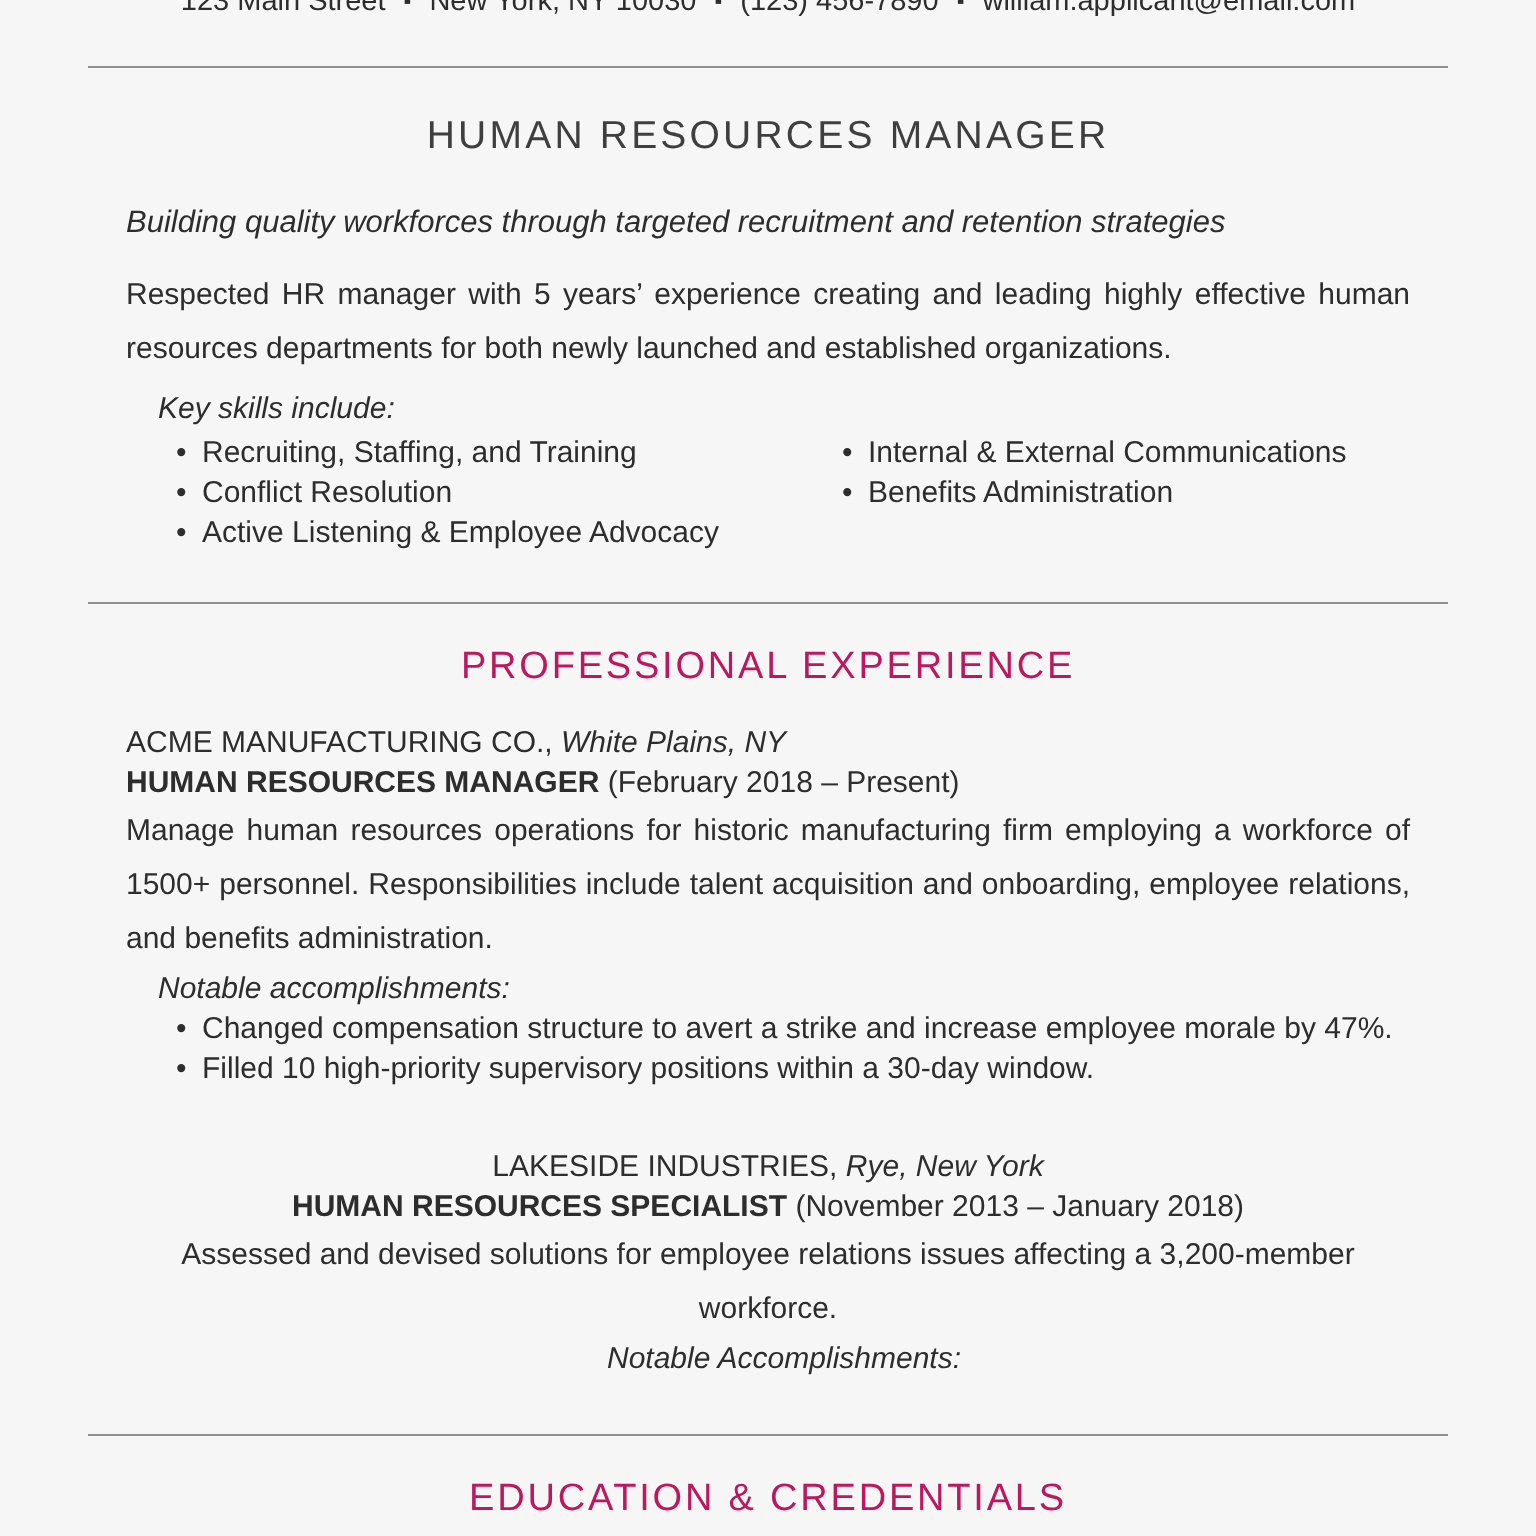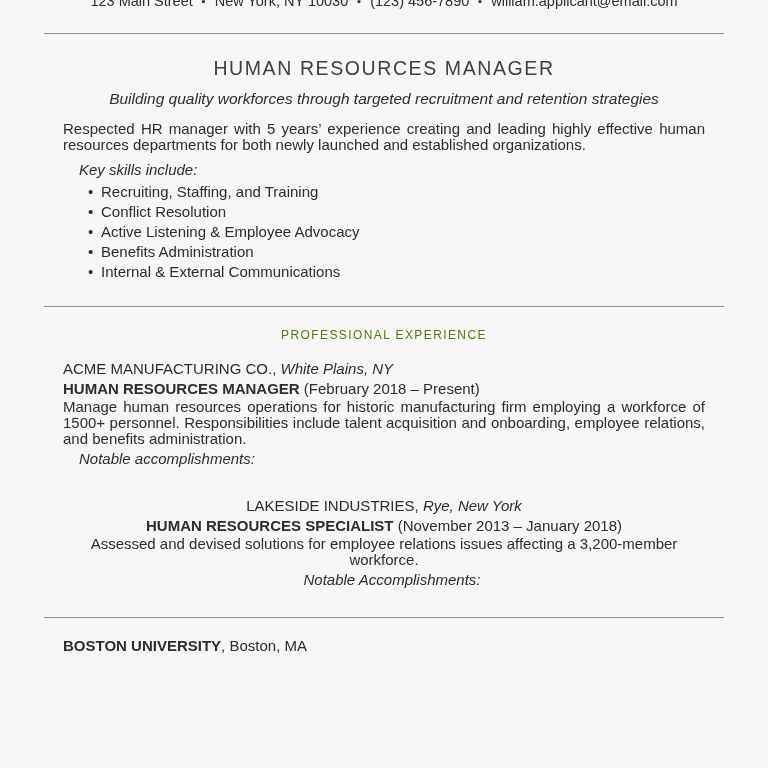--- a/index.html
+++ b/index.html
@@ -33,56 +33,55 @@
 
   .doc-title {
     margin: 23px 0 0 0;
     text-align: center;
     font-size: 19.5px;
     font-weight: 400;
     letter-spacing: 1.6px;
     color: #3f3f3f;
   }
   .tagline {
-    margin-top: 10px;
-    text-align: center;
+    margin-top: 23px;
     font-style: italic;
     font-size: 15.5px;
     color: #2d2d2d;
   }
 
   .para {
     margin: 13px 0 0 0;
     font-size: 15px;
-    line-height: 16px;
+    line-height: 27px;
   }
   .justify { text-align: justify; }
 
   .italic-label { margin-top: 8px; font-style: italic; font-size: 15px; margin-left: 16px; }
 
-  .skills-cols { display: flex; margin-top: 4px; flex-direction: column; }
+  .skills-cols { display: flex; margin-top: 4px; }
   ul.blist { margin: 0; padding: 0 0 0 25px; list-style: none; }
   ul.blist li {
     font-size: 15px; line-height: 20px; position: relative; padding-left: 13px;
   }
   ul.blist li::before {
     content: "\2022";
     position: absolute; left: 0; top: 0;
     font-size: 15px; line-height: 20px;
   }
   .skills-cols ul.col-left { width: 308px; flex: 0 0 auto; }
   .skills-cols ul.col-right { flex: 1 1 auto; }
 
   .section-heading {
     margin: 21px 0 0 0;
     text-align: center;
-    font-size: 12px;
+    font-size: 19px;
     font-weight: 400;
     letter-spacing: 1.4px;
-    color: #4d7c0f;
+    color: #be185d;
   }
 
   .job { margin-top: 0; }
   .company-line { margin-top: 17px; font-size: 15px; line-height: 20px; }
   .company-name { font-weight: 400; }
   .location { font-style: italic; }
   .title-line { font-size: 15px; line-height: 20px; }
   .job-title { font-weight: bold; }
   .desc { margin-top: 0; }
   .accomp-label { margin-top: 3px; }
@@ -111,59 +110,64 @@
 
     <div class="italic-label">Key skills include:</div>
 
     <div class="skills-cols">
       <ul class="blist col-left">
         <li>Recruiting, Staffing, and Training</li>
         <li>Conflict Resolution</li>
         <li>Active Listening &amp; Employee Advocacy</li>
       </ul>
       <ul class="blist col-right">
+        <li>Internal &amp; External Communications</li>
         <li>Benefits Administration</li>
-        <li>Internal &amp; External Communications</li>
       </ul>
     </div>
 
     <hr class="rule">
 
     <h2 class="section-heading">PROFESSIONAL EXPERIENCE</h2>
 
     <div class="job">
       <div class="company-line">
         <span class="company-name">ACME MANUFACTURING CO.,</span>
         <span class="location">White Plains, NY</span>
       </div>
       <div class="title-line">
         <span class="job-title">HUMAN RESOURCES MANAGER</span>
         <span class="job-dates">(February 2018 – Present)</span>
       </div>
       <p class="para desc justify">Manage human resources operations for historic manufacturing firm employing a workforce of 1500+ personnel. Responsibilities include talent acquisition and onboarding, employee relations, and benefits administration.</p>
       <div class="italic-label accomp-label">Notable accomplishments:</div>
+      <ul class="blist">
+        <li>Changed compensation structure to avert a strike and increase employee morale by 47%.</li>
+        <li>Filled 10 high-priority supervisory positions within a 30-day window.</li>
+      </ul>
     </div>
 
     <div class="job job-gap">
       <div class="company-line" style="margin-top:0">
         <span class="company-name">LAKESIDE INDUSTRIES,</span>
         <span class="location">Rye, New York</span>
       </div>
       <div class="title-line">
         <span class="job-title">HUMAN RESOURCES SPECIALIST</span>
         <span class="job-dates">(November 2013 – January 2018)</span>
       </div>
       <p class="para desc" style="margin-top:0">Assessed and devised solutions for employee relations issues affecting a 3,200-member workforce.</p>
       <div class="italic-label accomp-label">Notable Accomplishments:</div>
       <ul class="blist">
       </ul>
     </div>
 
     <hr class="rule" style="margin-top:29px">
 
+    <h2 class="section-heading">EDUCATION &amp; CREDENTIALS</h2>
 
     <div class="edu">
       <div class="edu-line">
         <span class="school-name">BOSTON UNIVERSITY</span><span>, Boston, MA</span>
       </div>
 
     </div>
 
   </div>
 </div>

